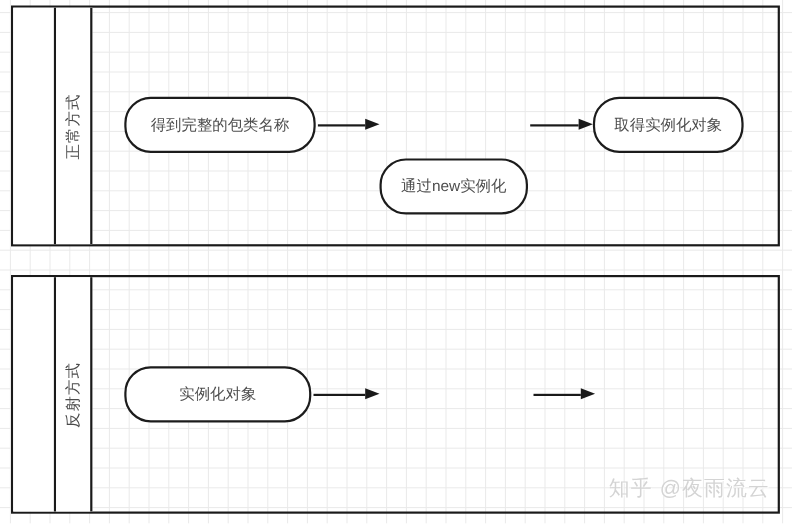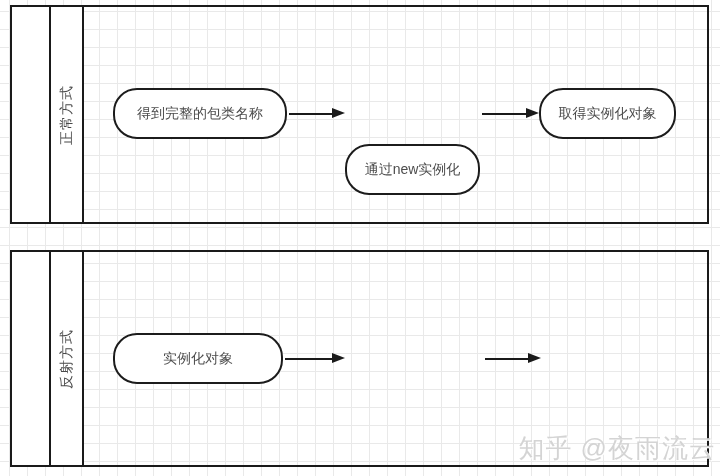--- a/index.html
+++ b/index.html
@@ -95,23 +95,23 @@
     border-bottom: 5px solid transparent;
   }
   .a1 { left: 289px; top: 113px; width: 43px; }
   .a2 { left: 482px; top: 113px; width: 44px; }
   .a3 { left: 285px; top: 358px; width: 47px; }
   .a4 { left: 485px; top: 358px; width: 43px; }
 
   
   .watermark {
     position: absolute;
-    right: 4px;
+    right: 20px;
     top: 431px;
-    font-size: 26px;
+    font-size: 19px;
     letter-spacing: 1px;
     color: #d4d4d4;
     text-shadow: 1px 1px 0 #ffffff;
     white-space: nowrap;
     margin-left: 18px;
   }
 </style>
 </head>
 <body>
 

